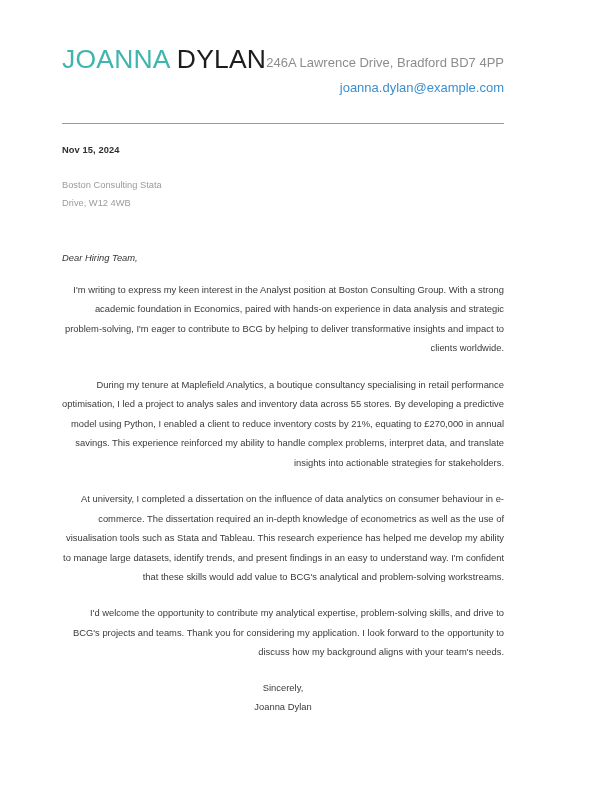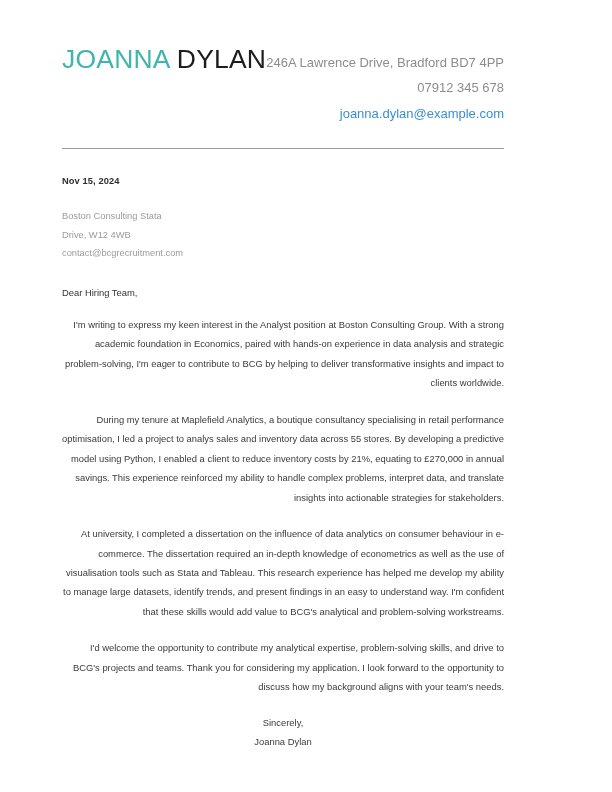--- a/index.html
+++ b/index.html
@@ -63,41 +63,42 @@
 
   .divider {
     margin-top: 22px;
     height: 1px;
     background: #9a9a9a;
     width: 100%;
   }
 
   
   .date {
-    margin-top: 27px;
+    margin-top: 21px;
     font-size: 9.3px;
     font-weight: bold;
     color: #2e2e2e;
     letter-spacing: 0.1px;
   }
   .recipient {
     margin-top: 21px;
     font-size: 9.3px;
     line-height: 2.0;
     color: #9b9b9b;
   }
   .recipient span {
     display: block;
   }
 
   
   .salutation {
-    margin-top: 24px;
+    margin-top: 39px;
     font-size: 9.4px;
     color: #333333;
+    font-style: italic;
   }
   .body-copy {
     margin-top: 17px;
   }
   .body-copy p {
     margin: 0 0 17px 0;
     font-size: 9.4px;
     line-height: 2.07;
     color: #3a3a3a;
     text-align: right;
@@ -124,33 +125,31 @@
 
 <div class="page">
 
   <div class="letterhead">
     <div class="name-block">
       <span class="name-first">JOANNA</span>
       <span class="name-last">DYLAN</span>
     </div>
     <div class="contact-block">
       <span class="contact-line">246A Lawrence Drive, Bradford BD7 4PP</span>
-      <span class="contact-line">07912 345 678</span>
       <a class="contact-email" href="#">joanna.dylan@example.com</a>
     </div>
   </div>
 
   <div class="divider"></div>
 
   <div class="date">Nov 15, 2024</div>
 
   <div class="recipient">
     <span>Boston Consulting Stata</span>
     <span>Drive, W12 4WB</span>
-    <span>contact@bcgrecruitment.com</span>
   </div>
 
   <div class="salutation">Dear Hiring Team,</div>
 
   <div class="body-copy">
     <p>I'm writing to express my keen interest in the Analyst position at Boston Consulting Group. With a strong academic foundation in Economics, paired with hands-on experience in data analysis and strategic problem-solving, I'm eager to contribute to BCG by helping to deliver transformative insights and impact to clients worldwide.</p>
     <p>During my tenure at Maplefield Analytics, a boutique consultancy specialising in retail performance optimisation, I led a project to analys sales and inventory data across 55 stores. By developing a predictive model using Python, I enabled a client to reduce inventory costs by 21%, equating to £270,000 in annual savings. This experience reinforced my ability to handle complex problems, interpret data, and translate insights into actionable strategies for stakeholders.</p>
     <p>At university, I completed a dissertation on the influence of data analytics on consumer behaviour in e-commerce. The dissertation required an in-depth knowledge of econometrics as well as the use of visualisation tools such as Stata and Tableau. This research experience has helped me develop my ability to manage large datasets, identify trends, and present findings in an easy to understand way. I'm confident that these skills would add value to BCG's analytical and problem-solving workstreams.</p>
     <p>I'd welcome the opportunity to contribute my analytical expertise, problem-solving skills, and drive to BCG's projects and teams. Thank you for considering my application. I look forward to the opportunity to discuss how my background aligns with your team's needs.</p>
   </div>

